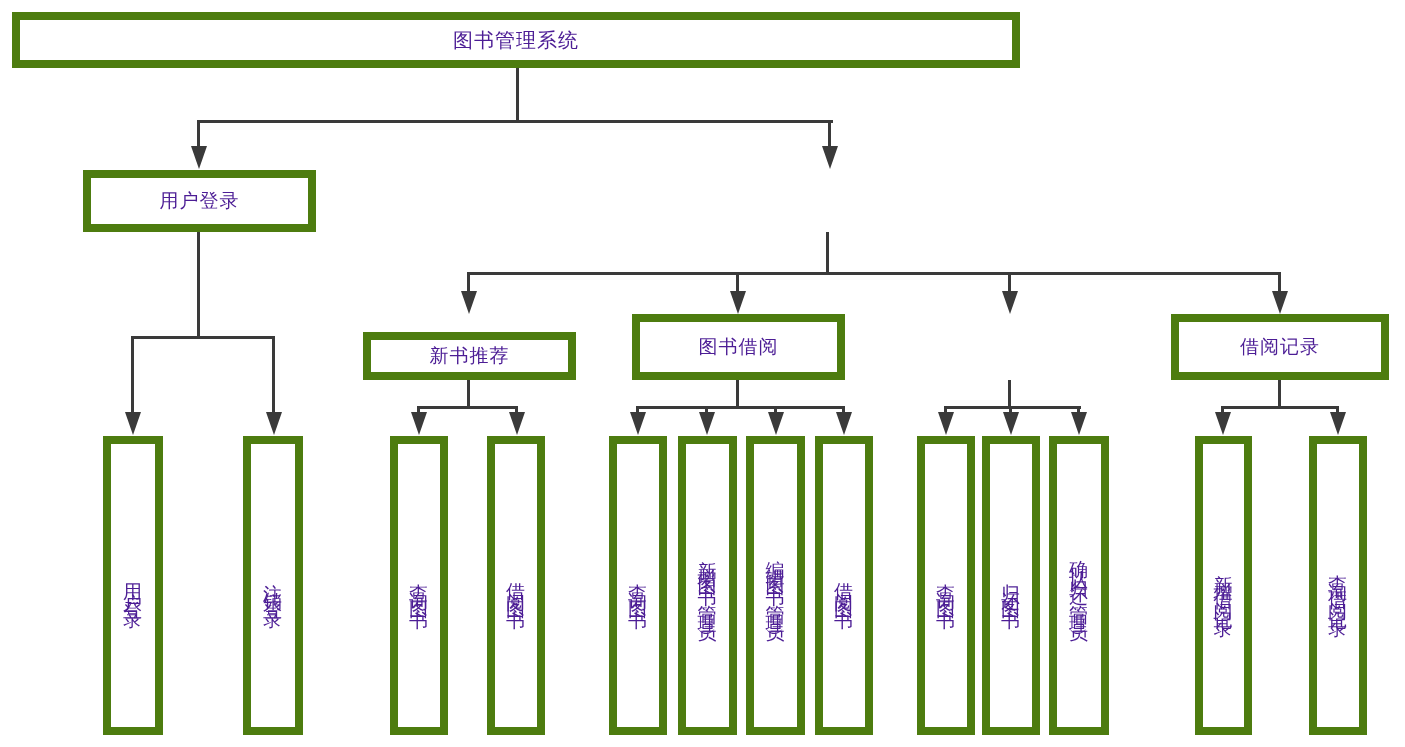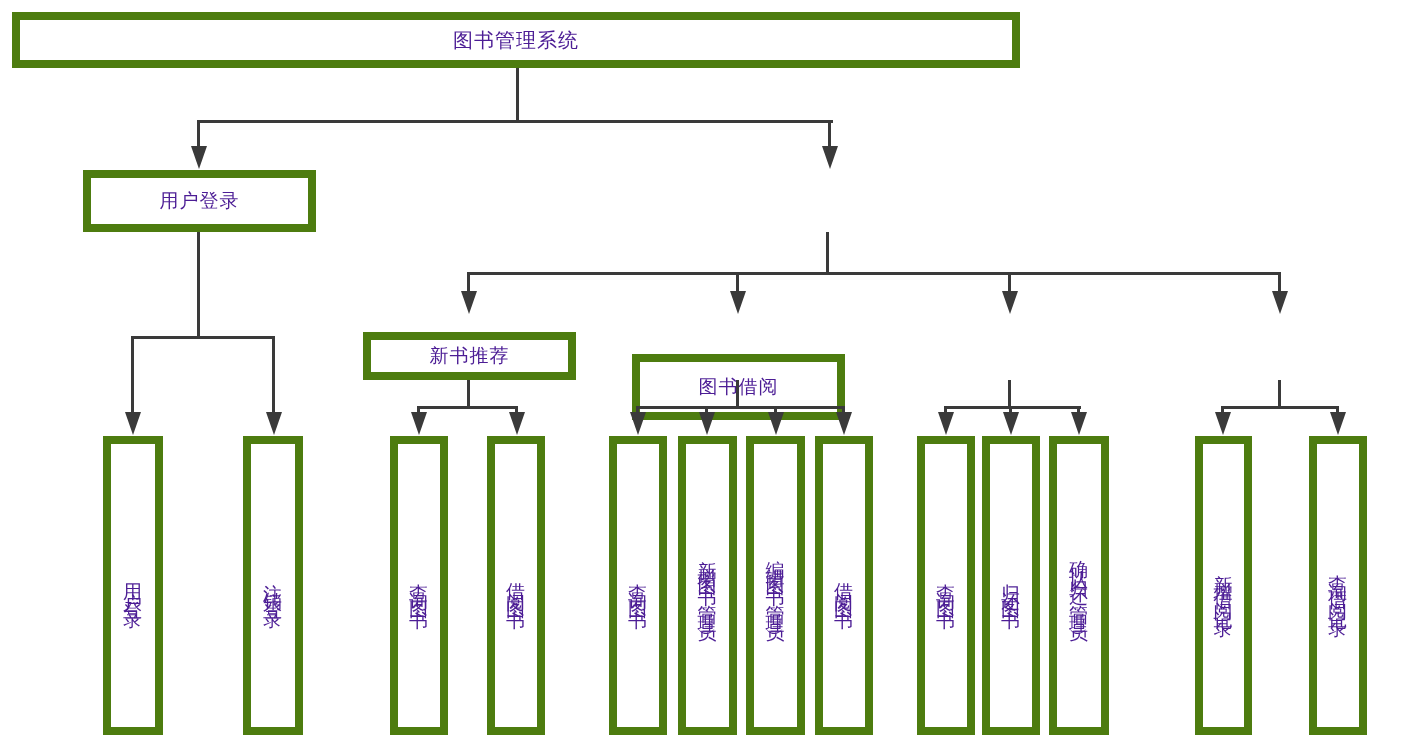--- a/index.html
+++ b/index.html
@@ -65,22 +65,25 @@
   <div class="vline" style="left:736px;top:272px;height:22px;"></div>
   <div class="ahead" style="left:730px;top:291px;"></div>
   <div class="vline" style="left:1008px;top:272px;height:22px;"></div>
   <div class="ahead" style="left:1002px;top:291px;"></div>
   <div class="vline" style="left:1278px;top:272px;height:22px;"></div>
   <div class="ahead" style="left:1272px;top:291px;"></div>
 
   <div class="box" style="left:363px;top:332px;width:213px;height:48px;">
     <span>新书推荐</span>
   </div>
-  <div class="box" style="left:632px;top:314px;width:213px;height:66px;margin-top:40px;">
+  <div class="box" style="left:632px;top:314px;width:213px;height:66px;">
     <span>图书借阅</span>
+  </div>
+  <div class="box" style="left:1171px;top:314px;width:218px;height:66px;">
+    <span>借阅记录</span>
   </div>
 
   <div class="vline" style="left:467px;top:380px;height:29px;"></div>
   <div class="hline" style="left:417px;top:406px;width:101px;"></div>
   <div class="vline" style="left:417px;top:406px;height:10px;"></div>
   <div class="ahead" style="left:411px;top:412px;"></div>
   <div class="vline" style="left:515px;top:406px;height:10px;"></div>
   <div class="ahead" style="left:509px;top:412px;"></div>
 
   <div class="vline" style="left:736px;top:380px;height:29px;"></div>

